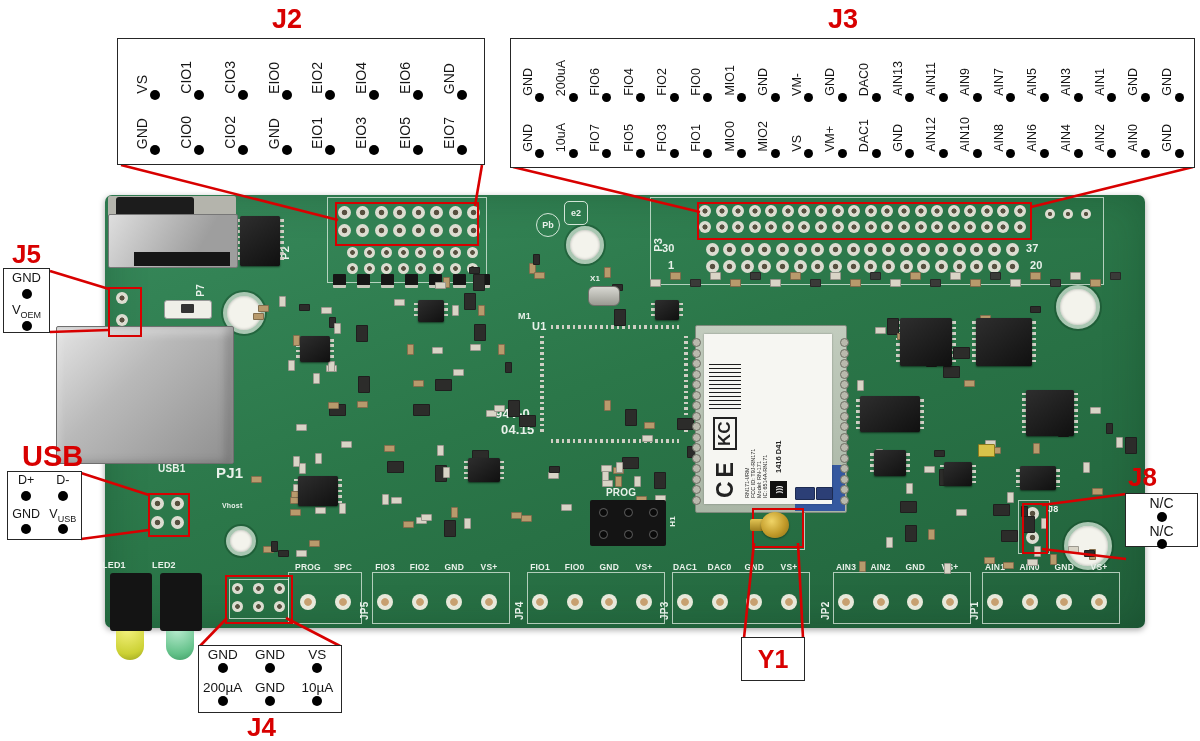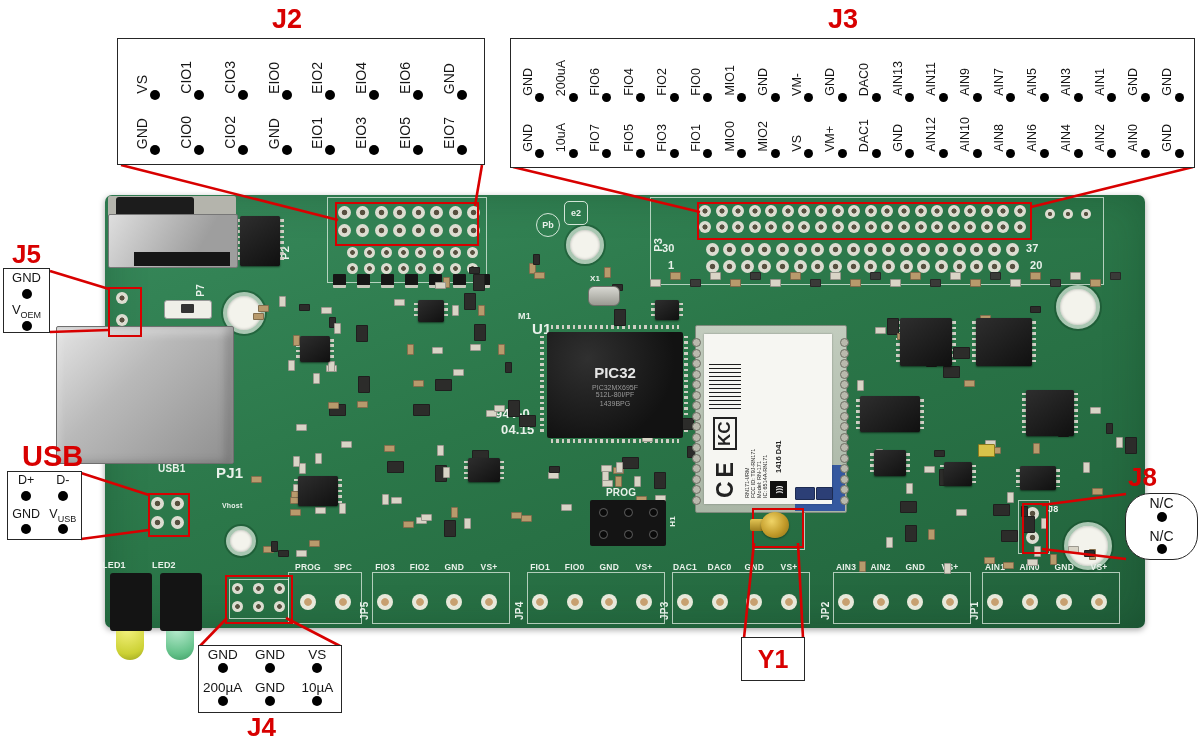--- a/index.html
+++ b/index.html
@@ -93,26 +93,20 @@
   <div id="sd-conn"></div>
   <div class="ledholder" style="left:110px;top:573px;"></div>
   <div class="ledholder" style="left:160px;top:573px;"></div>
   <div class="ledbulb" style="left:116px;top:616px;background:radial-gradient(circle at 40% 30%,#f4f27e,#ccd134 70%,#9aa21e);"></div>
   <div class="ledbulb" style="left:166px;top:616px;background:radial-gradient(circle at 40% 30%,#b9ecd0,#63c189 70%,#3f9c66);"></div>
 
   <div class="legsH" style="left:551px;top:325px;width:128px;"></div>
   <div class="legsH" style="left:551px;top:439px;width:128px;"></div>
   <div class="legsV" style="left:540px;top:336px;height:98px;"></div>
   <div class="legsV" style="left:684px;top:336px;height:98px;"></div>
-  <div id="pic32">
-    <div style="font-size:15px;font-weight:bold;color:#e6e6e6;">PIC32</div>
-    <div style="font-size:7px;color:#9a9a9a;margin-top:3px;">PIC32MX695F</div>
-    <div style="font-size:7px;color:#9a9a9a;">512L-80I/PF</div>
-    <div style="font-size:7px;color:#9a9a9a;margin-top:2px;">1439BPG</div>
-  </div>
 
   <div id="wifi">
     <div class="bluecorner"></div>
     <div id="wifi-label">
       <div id="wifi-inner">
         <div style="display:flex;align-items:center;gap:8px;">
           <span style="font-size:23px;font-weight:bold;letter-spacing:4px;">CE</span>
           <span style="font-size:17px;font-weight:bold;border:2px solid #222;padding:0 2px;">KC</span>
           <span class="barcode"></span>
         </div>
@@ -467,21 +461,21 @@
         </div>
         <div class="hcell">
           <span class="hlabel" style="font-size: 13.5px;">10µA</span>
           <span class="hdot"></span>
         </div>
       </div>
   </div>
   <div class="biglabel" style="left:247px;top:714px;font-size:26px;">J4</div>
 
   <div class="biglabel" style="left:1128px;top:464px;font-size:26px;">J8</div>
-  <div class="callout-box" style="left:1125px;top:493px;width:73px;height:67px;border-radius:25px;">
+  <div class="callout-box" style="left:1125px;top:493px;width:73px;height:54px;">
     <div id="j8-pins" style="display:flex;flex-direction:column;height:100%;">
         <div style="flex: 1 1 0%; display: flex;">
           <div class="hcell">
             <span class="hlabel" style="font-size: 14px;">N/C</span>
             <span class="hdot"></span>
           </div>
         </div>
         <div style="flex: 1 1 0%; display: flex;">
           <div class="hcell">
             <span class="hlabel" style="font-size: 14px;">N/C</span>
@@ -690,21 +684,21 @@
     <div class="silk" style="left: 292px; top: 563px; width: 32px; text-align: center; font-size: 8.5px;">PROG</div>
     <div class="silk" style="left: 329px; top: 563px; width: 28px; text-align: center; font-size: 8.5px;">SPC</div>
     <div class="silk" style="left: 158px; top: 464px; font-size: 10px;">USB1</div>
     <div class="silk" style="left: 216px; top: 465px; font-size: 15px;">PJ1</div>
     <div class="silk" style="left: 222px; top: 502px; font-size: 7px;">Vhost</div>
     <div class="silk" style="left: 102px; top: 561px; font-size: 9px;">LED1</div>
     <div class="silk" style="left: 152px; top: 561px; font-size: 9px;">LED2</div>
     <div class="silk rot" style="left: 280px; top: 246px; font-size: 11px;">P2</div>
     <div class="silk rot" style="left: 196px; top: 284px; font-size: 10px;">P7</div>
     <div class="silk rot" style="left: 653px; top: 238px; font-size: 11px;">P3</div>
-    <div class="silk" style="left: 532px; top: 321px; font-size: 15px; text-align: center;">U1</div>
+    <div class="silk" style="left: 532px; top: 321px; font-size: 11px; text-align: center;">U1</div>
     <div class="silk rot" style="left: 227px; top: 234px; font-size: 8px;">U4</div>
     <div class="silk" style="left: 518px; top: 312px; font-size: 9px;">M1</div>
     <div class="silk" style="left: 590px; top: 275px; font-size: 8px;">X1</div>
     <div class="silk" style="left: 495px; top: 407px; font-size: 13px;">94V-0</div>
     <div class="silk" style="left: 501px; top: 423px; font-size: 13px;">04.15</div>
     <div class="silk" style="left: 606px; top: 488px; font-size: 10px;">PROG</div>
     <div class="silk rot" style="left: 669px; top: 516px; font-size: 8px;">H1</div>
     <div class="silk" style="left: 1048px; top: 505px; font-size: 9px;">J8</div>
     <div class="silk" style="left: 662px; top: 243px; font-size: 11px;">30</div>
     <div class="silk" style="left: 1026px; top: 243px; font-size: 11px;">37</div>

